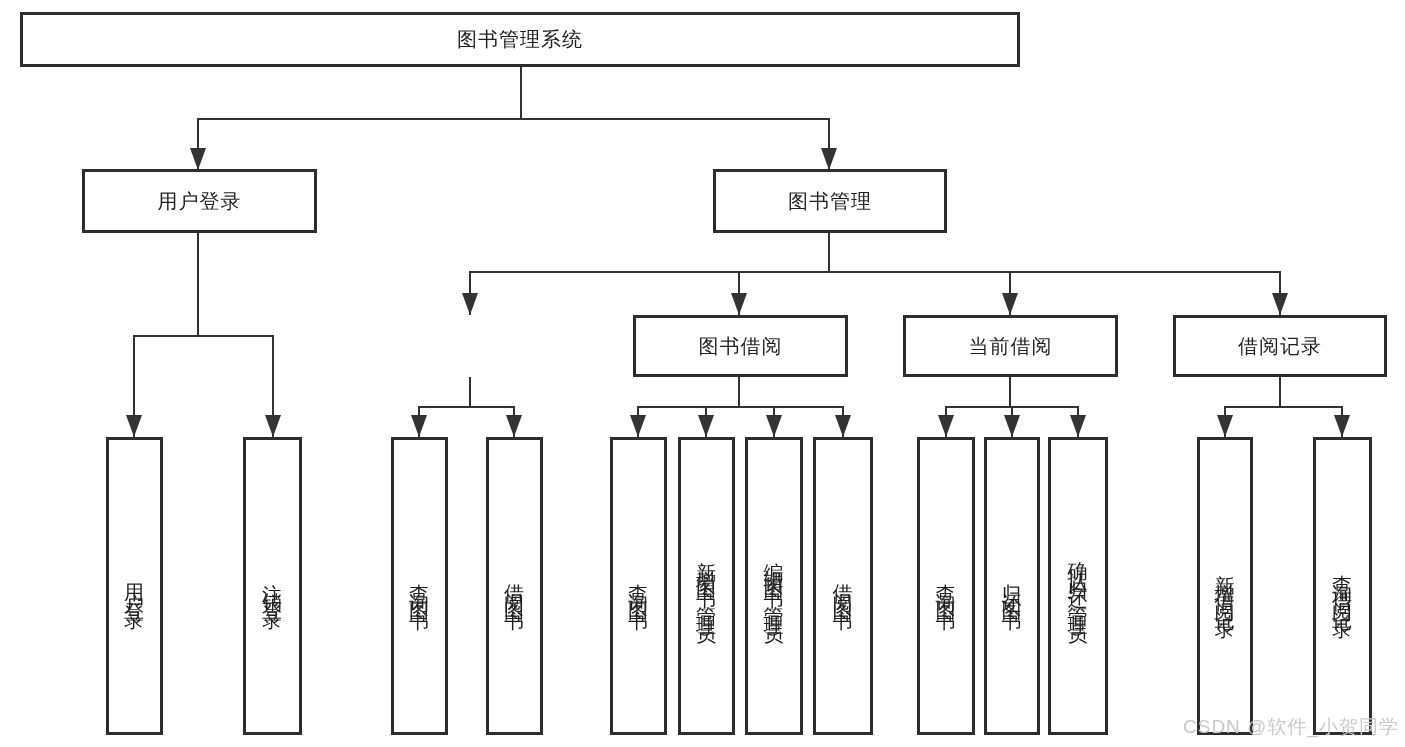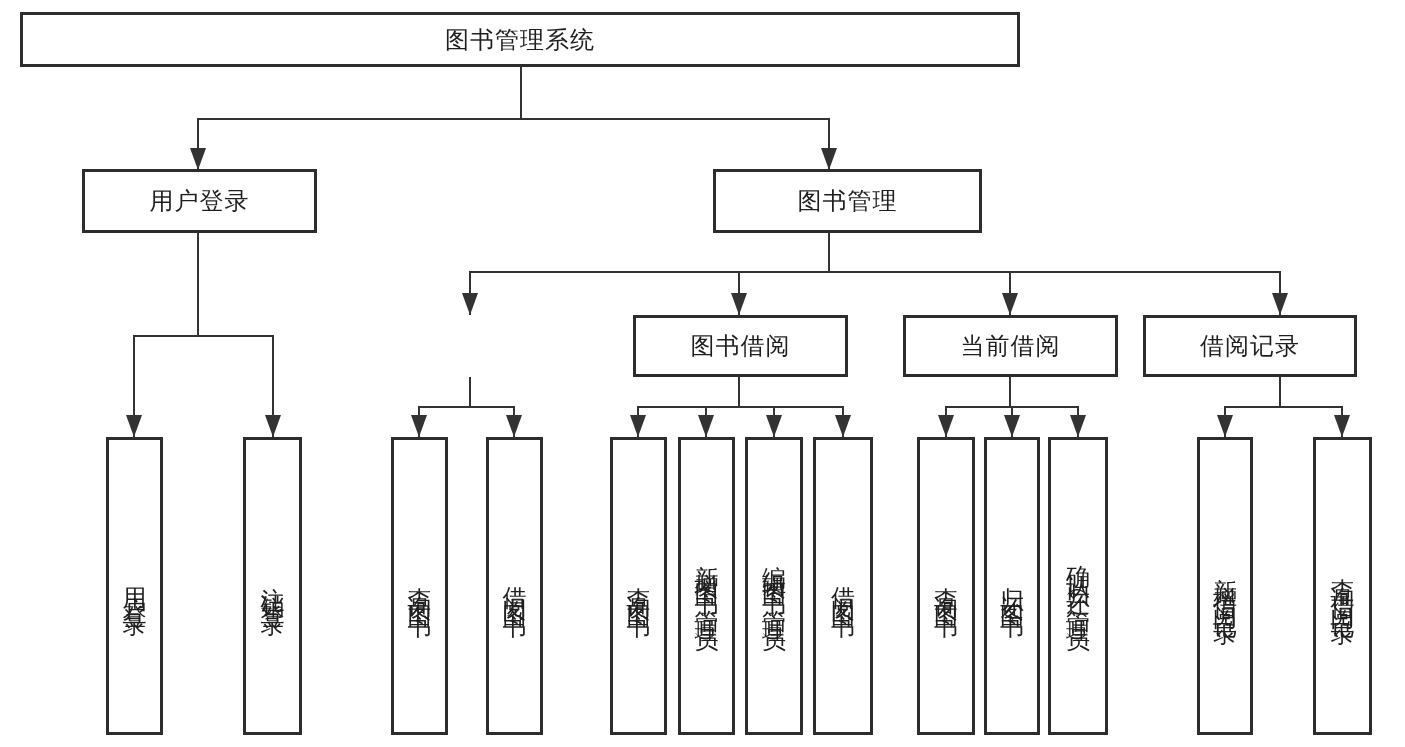--- a/index.html
+++ b/index.html
@@ -12,21 +12,21 @@
   }
   .box{
     position:absolute;
     box-sizing:border-box;
     border:3px solid #2d2d2d;
     background:#ffffff;
     display:flex;
     align-items:center;
     justify-content:center;
     color:#1f1f1f;
-    font-size:24px;
+    font-size:20px;
     letter-spacing:1px;
   }
   .vbox span{
     writing-mode:vertical-rl;
     text-orientation:mixed;
     letter-spacing:9px;
     line-height:1;
     white-space:nowrap;
   }
   .vl{position:absolute;width:2px;background:#333333;}
@@ -112,31 +112,31 @@
   <div class="arrow" style="left:1217px;top:415px"></div>
   <div class="arrow" style="left:1334px;top:415px"></div>
 
   <div class="box" style="left:20px;top:12px;width:1000px;height:55px">
     <span>图书管理系统</span>
   </div>
 
   <div class="box" style="left:82px;top:169px;width:235px;height:64px">
     <span>用户登录</span>
   </div>
-  <div class="box" style="left:713px;top:169px;width:269px;height:64px">
+  <div class="box" style="left:713px;top:169px;width:234px;height:64px">
     <span>图书管理</span>
   </div>
 
   <div class="box" style="left:903px;top:315px;width:215px;height:62px">
     <span>当前借阅</span>
   </div>
   <div class="box" style="left:633px;top:315px;width:215px;height:62px">
     <span>图书借阅</span>
   </div>
-  <div class="box" style="left:1143px;top:315px;width:214px;height:62px">
+  <div class="box" style="left:1173px;top:315px;width:214px;height:62px">
     <span>借阅记录</span>
   </div>
 
   <div class="box vbox" style="left:106px;top:437px;width:57px;height:298px">
     <span>用户登录</span>
   </div>
   <div class="box vbox" style="left:243px;top:437px;width:59px;height:298px">
     <span>注销登录</span>
   </div>
 
@@ -170,14 +170,15 @@
     <span>确认归还（管理员）</span>
   </div>
 
   <div class="box vbox" style="left:1197px;top:437px;width:56px;height:298px">
     <span>新增借阅记录</span>
   </div>
   <div class="box vbox" style="left:1313px;top:437px;width:59px;height:298px">
     <span>查询借阅记录</span>
   </div>
 
+  <div class="watermark">CSDN @软件_小贺同学</div>
 
 </div>
 
 </body></html>

